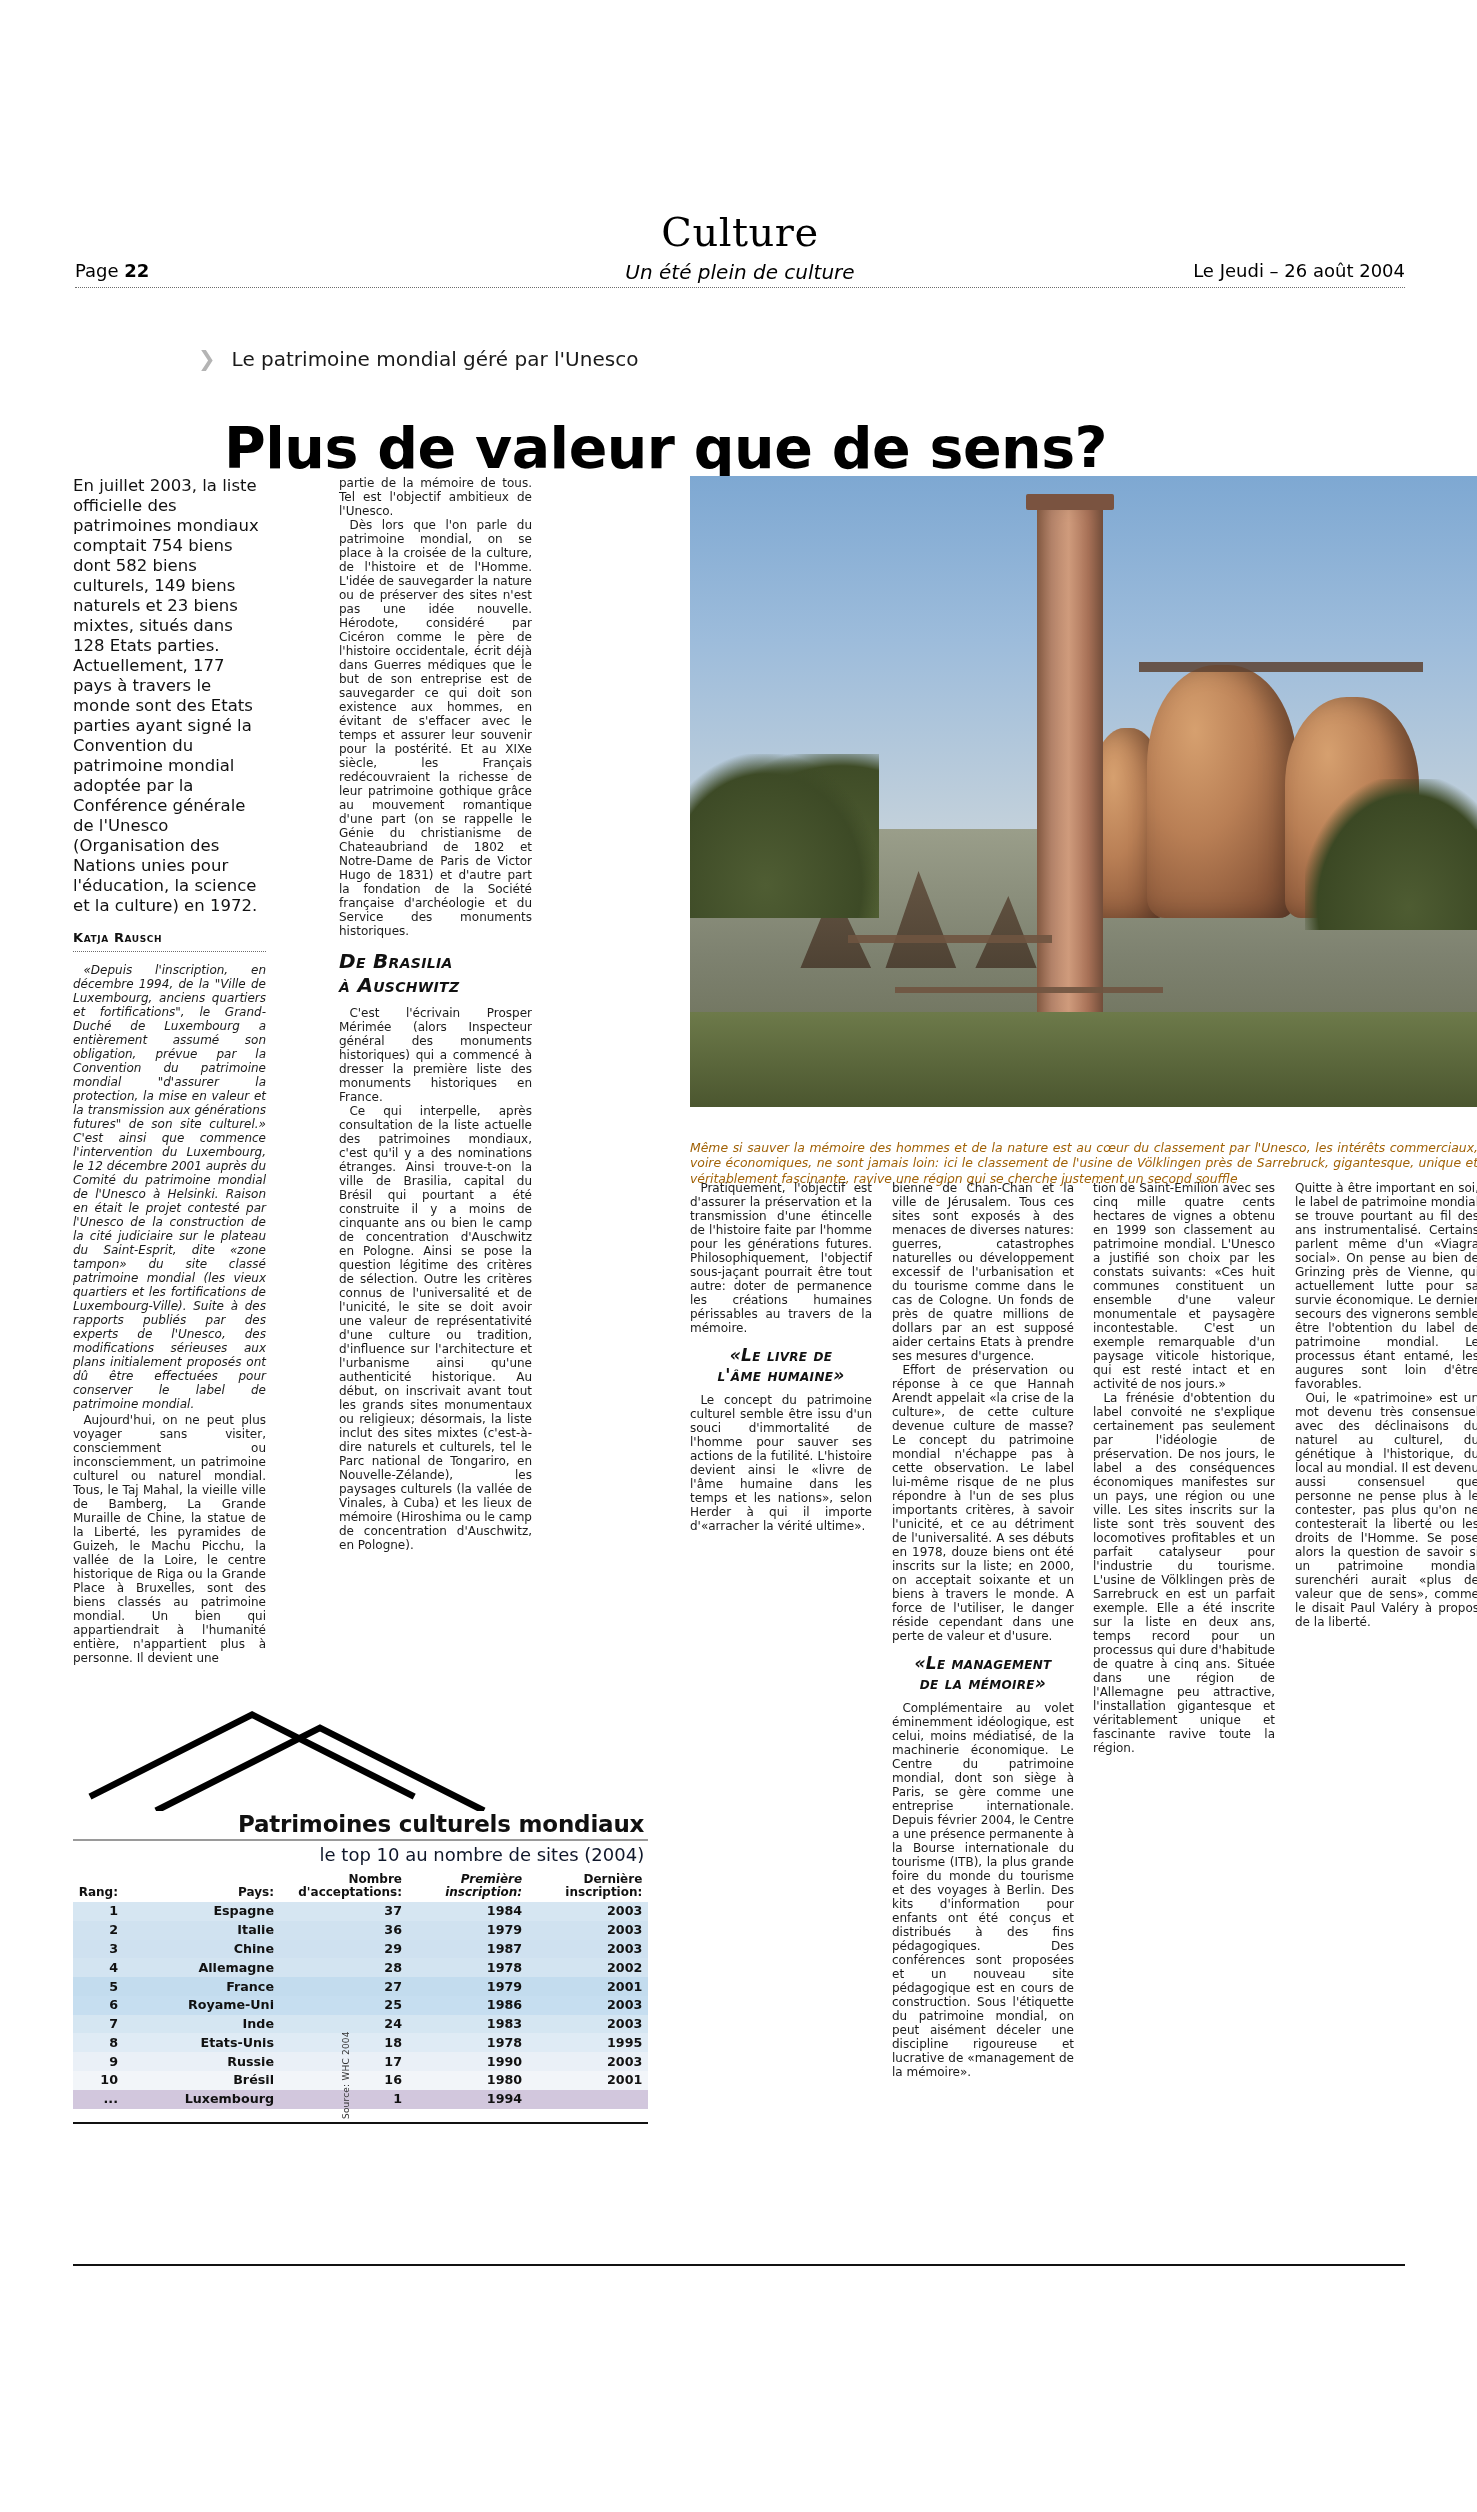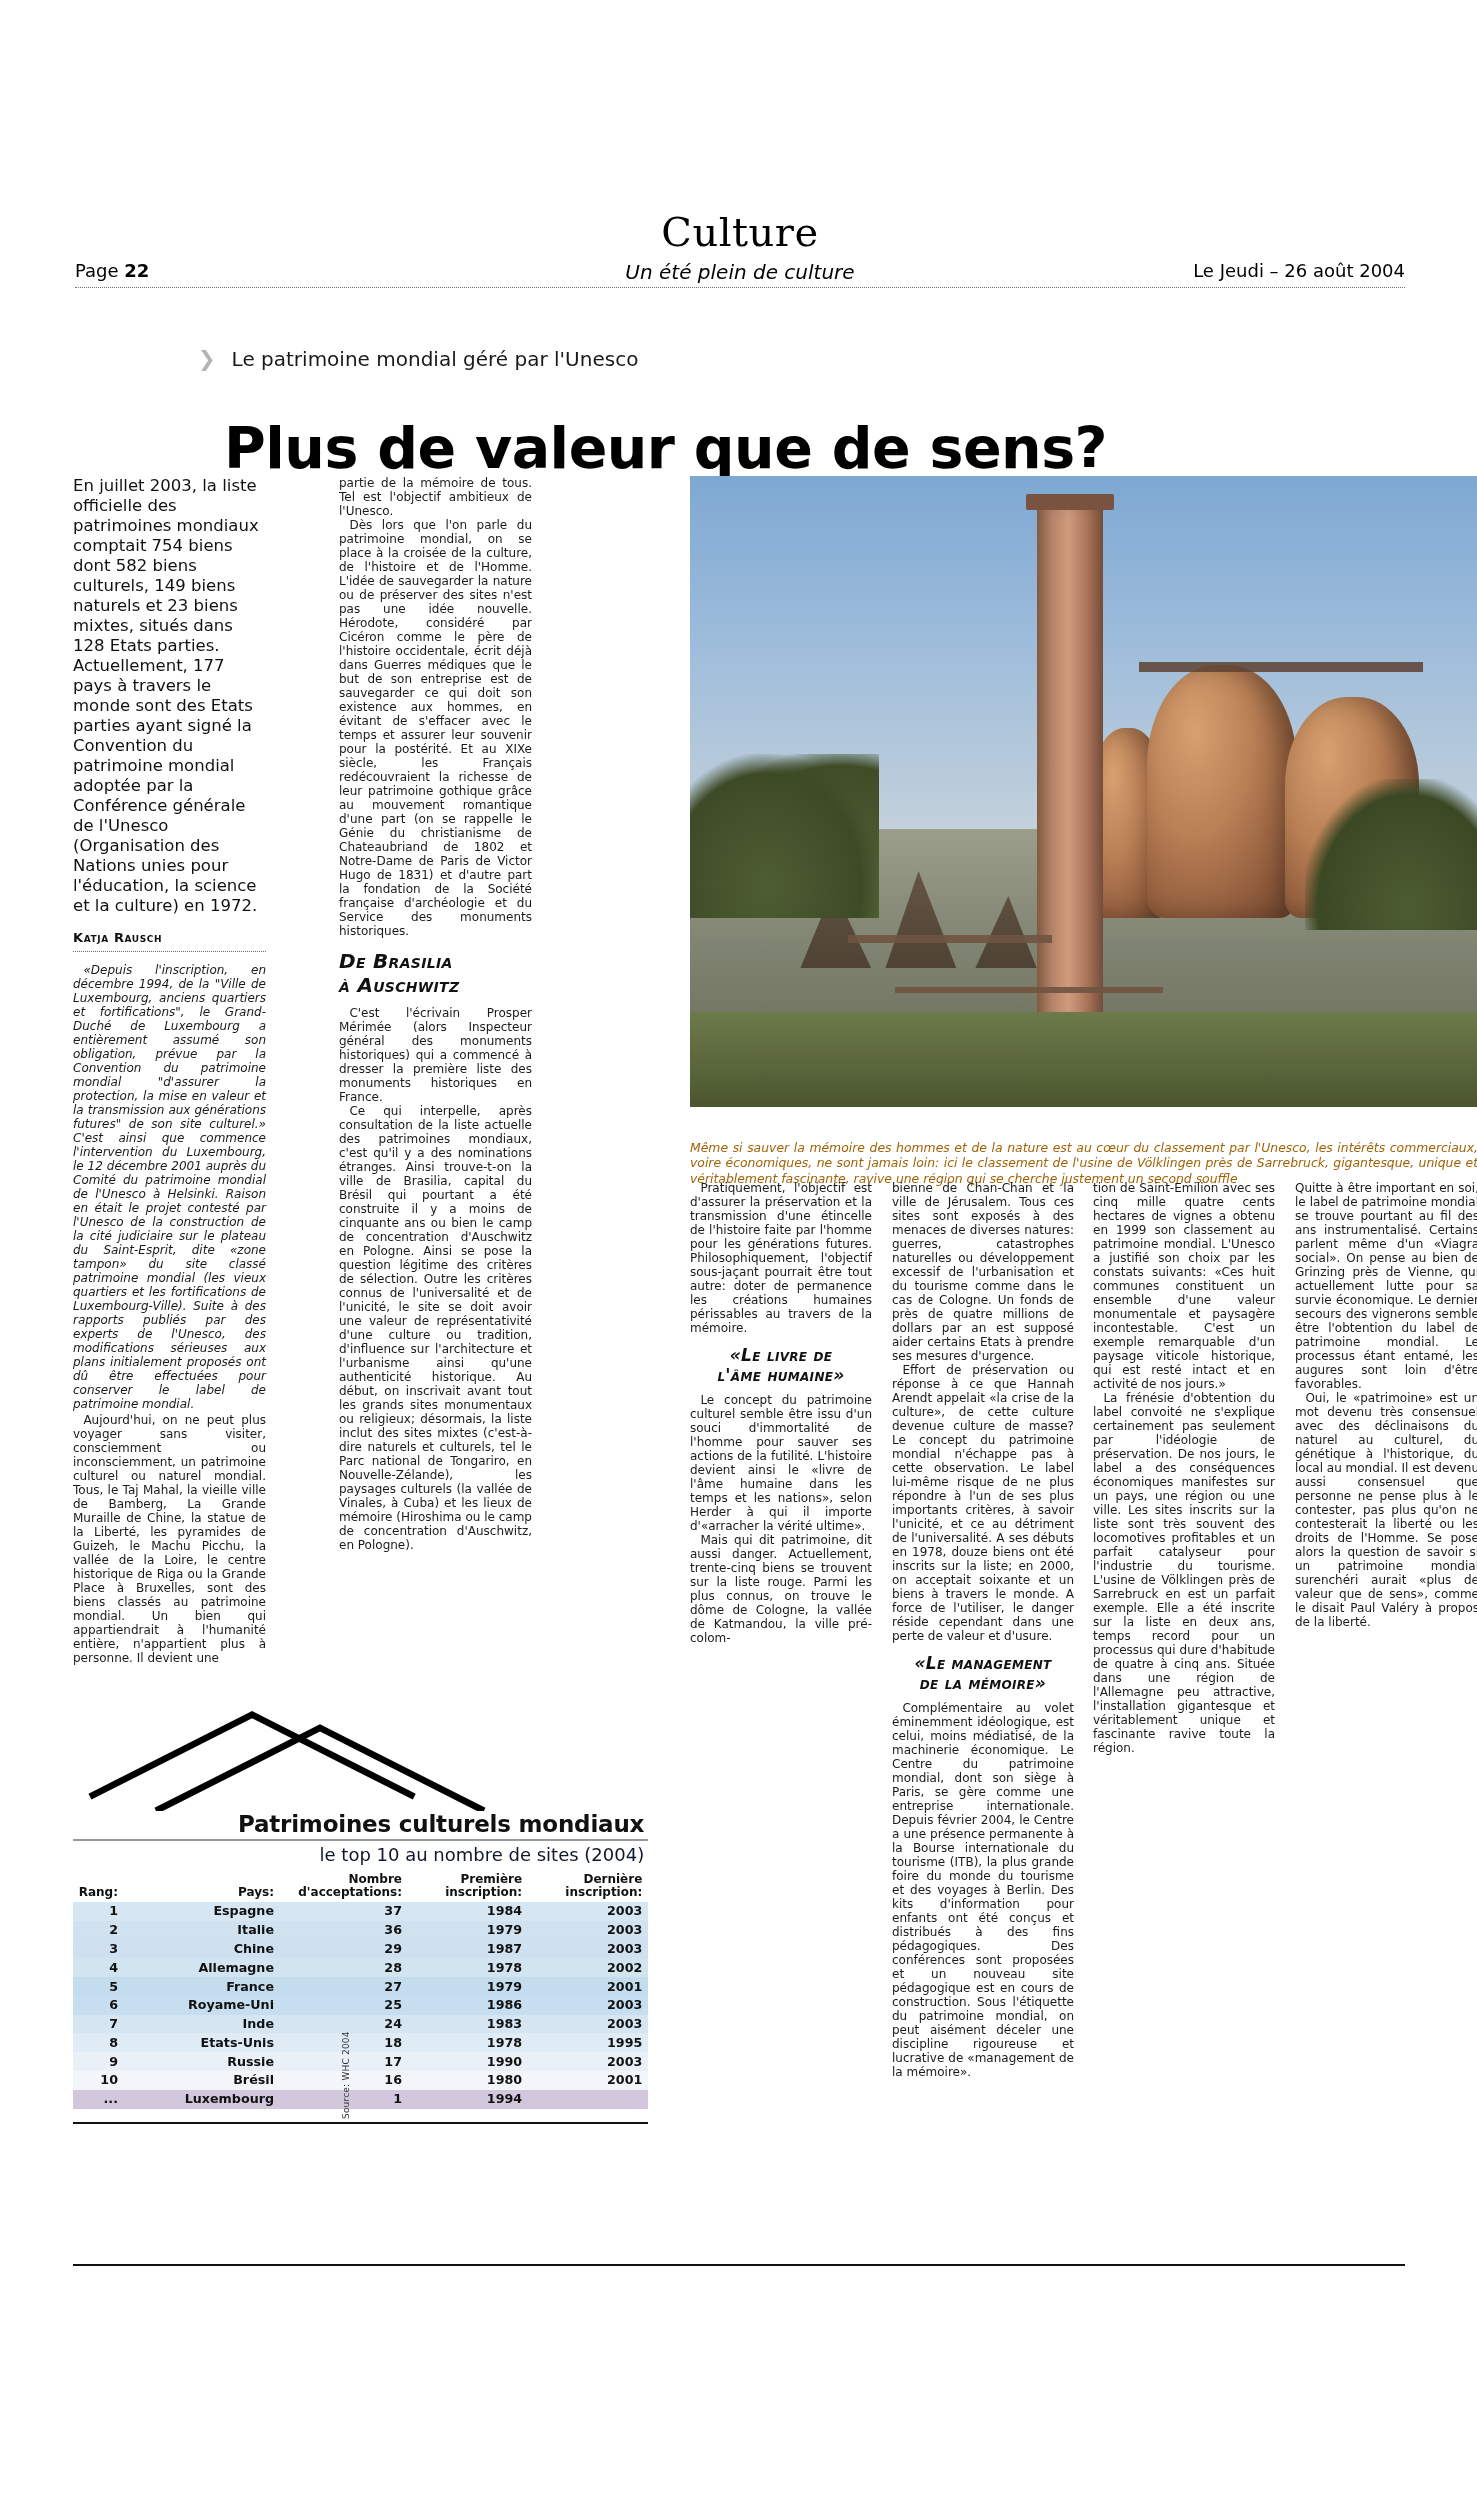--- a/index.html
+++ b/index.html
@@ -165,21 +165,21 @@
   }
   table.top10 th{
     font-weight:700;font-size:12px;
     vertical-align:bottom;padding:0 5.7px 2.8px 5.7px;
     line-height:13px;
     background:#fff;
   }
   table.top10 th.c-rang{text-align:left;width:66px;}
   table.top10 th.c-pays{text-align:right;width:141px;}
   table.top10 th.c-num{text-align:right;width:122px;}
-  table.top10 th.c-first{text-align:right;width:122px;}
+  table.top10 th.c-first{text-align:right;width:122px;font-style:italic;}
   table.top10 th.c-last{text-align:right;width:122px;}
   table.top10 td{
     padding:1.4px 5.7px;font-weight:700;font-size:12.7px;line-height:16px;
   }
   table.top10 td.rang{text-align:right;padding-right:24.5px;}
   table.top10 td.pays{text-align:right;}
   table.top10 td.num,table.top10 td.first,table.top10 td.last{text-align:right;}
   .src-label{
     position:absolute;left:268px;top:414px;
     transform:rotate(-90deg);transform-origin:left top;
@@ -265,21 +265,20 @@
     <div class="lower">
 
       <div class="lcol l1">
         <div class="body-txt">
           <p>Pratiquement, l'objectif est d'assurer la préservation et la transmission d'une étincelle de l'histoire faite par l'homme pour les générations futures. Philosophiquement, l'objectif sous-jaçant pourrait être tout autre: doter de permanence les créations humaines périssables au travers de la mémoire.</p>
         </div>
         <div class="subhead sm" style="white-space:pre-line;text-align:center;">«Le livre de
 l'âme humaine»</div>
         <div class="body-txt">
           <p>Le concept du patrimoine culturel semble être issu d'un souci d'immortalité de l'homme pour sauver ses actions de la futilité. L'histoire devient ainsi le «livre de l'âme humaine dans les temps et les nations», selon Herder à qui il importe d'«arracher la vérité ultime».</p>
-          <p>Mais qui dit patrimoine, dit aussi danger. Actuellement, trente-cinq biens se trouvent sur la liste rouge. Parmi les plus connus, on trouve le dôme de Cologne, la vallée de Katmandou, la ville pré-colom-</p>
         </div>
       </div>
 
       <div class="lcol l2">
         <div class="body-txt">
           <p class="noind">bienne de Chan-Chan et la ville de Jérusalem. Tous ces sites sont exposés à des menaces de diverses natures: guerres, catastrophes naturelles ou développement excessif de l'urbanisation et du tourisme comme dans le cas de Cologne. Un fonds de près de quatre millions de dollars par an est supposé aider certains Etats à prendre ses mesures d'urgence.</p>
           <p>Effort de préservation ou réponse à ce que Hannah Arendt appelait «la crise de la culture», de cette culture devenue culture de masse? Le concept du patrimoine mondial n'échappe pas à cette observation. Le label lui-même risque de ne plus répondre à l'un de ses plus importants critères, à savoir l'unicité, et ce au détriment de l'universalité. A ses débuts en 1978, douze biens ont été inscrits sur la liste; en 2000, on acceptait soixante et un biens à travers le monde. A force de l'utiliser, le danger réside cependant dans une perte de valeur et d'usure.</p>
         </div>
         <div class="subhead sm" style="white-space:pre-line;text-align:center;">«Le management
 de la mémoire»</div>

